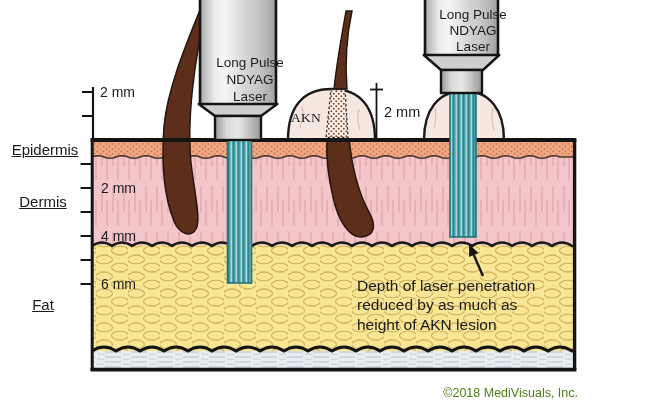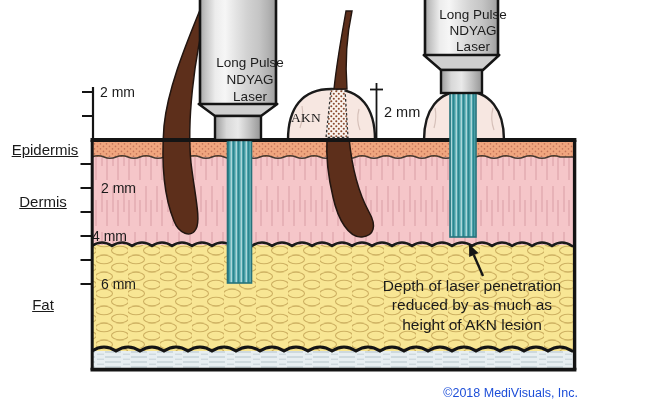--- a/index.html
+++ b/index.html
@@ -1,29 +1,29 @@
 <!DOCTYPE html>
 <html><head>
 <meta charset="utf-8">
 <style>
   html,body{margin:0;padding:0;background:#ffffff;}
   #stage{
     position:relative;width:650px;height:415px;background:#ffffff;overflow:hidden;
     font-family:"Liberation Sans", sans-serif;color:#1a1a1a;
   }
   #art{position:absolute;left:0;top:0;}
-  .lbl{position:absolute;white-space:pre-line;text-align:center;}
+  .lbl{position:absolute;white-space:pre-line;}
   .layer-label{font-size:15px;width:86px;text-align:center;line-height:16px;text-decoration:underline;}
   .ruler-label{font-size:14px;line-height:16px;}
   .laser-label{font-size:13.5px;line-height:17px;text-align:center;color:#1c1c1c;padding-left:12px;}
   .laser-label.small{line-height:16px;}
   .akn-label{font-size:13.5px;letter-spacing:0.2px;font-family:Liberation Serif, serif;}
   .lesion-height-label{font-size:14.5px;}
   .annotation{font-size:15.5px;line-height:19.3px;}
-  .credit{font-size:12.5px;text-align:right;width:200px;color:#1d4ed8;}
+  .credit{font-size:12.5px;text-align:right;width:200px;color:#4d7c0f;}
 </style>
 </head>
 <body>
 
 <div id="stage">
 
   <svg id="art" width="650" height="415" viewBox="0 0 650 415">
     <defs>
       <linearGradient id="bodyGrad" x1="0" y1="0" x2="1" y2="0">
         <stop offset="0" stop-color="#a6a6a6"></stop>
@@ -149,21 +149,21 @@
       <polygon points="469,244 478.4,253 469.2,257" fill="#161616"></polygon>
     </g>
   </svg>
 
   <div class="lbl layer-label" style="left:2px;top:142px;">Epidermis</div>
   <div class="lbl layer-label" style="left:0px;top:194px;">Dermis</div>
   <div class="lbl layer-label" style="left:0px;top:297px;">Fat</div>
 
   <div class="lbl ruler-label" style="left:100px;top:84px;">2 mm</div>
   <div class="lbl ruler-label" style="left:101px;top:180px;">2 mm</div>
-  <div class="lbl ruler-label" style="left:92px;top:228px;">4 mm</div>
+  <div class="lbl ruler-label" style="left:101px;top:228px;">4 mm</div>
   <div class="lbl ruler-label" style="left:101px;top:276px;">6 mm</div>
 
   <div class="lbl laser-label" style="left:199px;top:54px;width:78px;">Long Pulse
 NDYAG
 Laser</div>
   <div class="lbl laser-label small" style="left:424px;top:7px;width:74px;">Long Pulse
 NDYAG
 Laser</div>
 
   <div class="lbl akn-label" style="left:291px;top:110px;">AKN</div>

